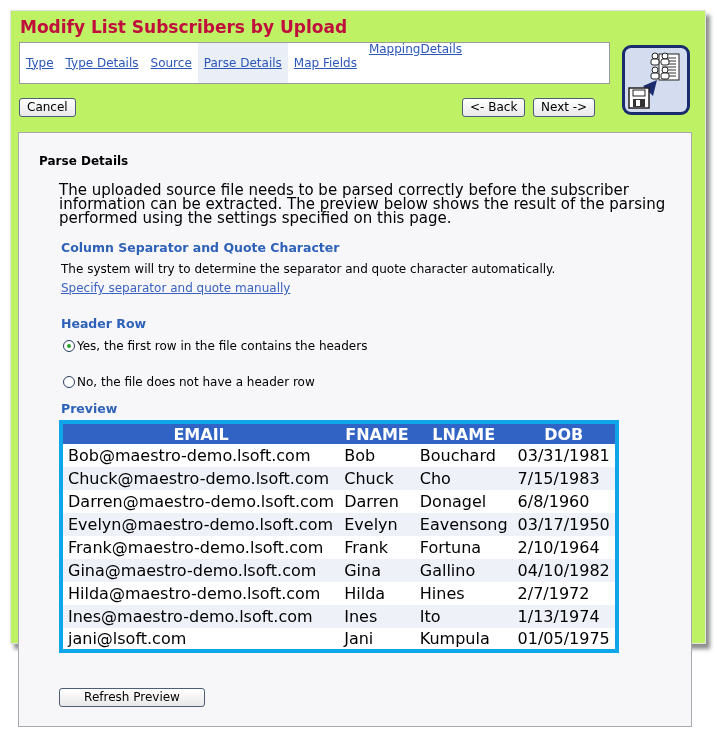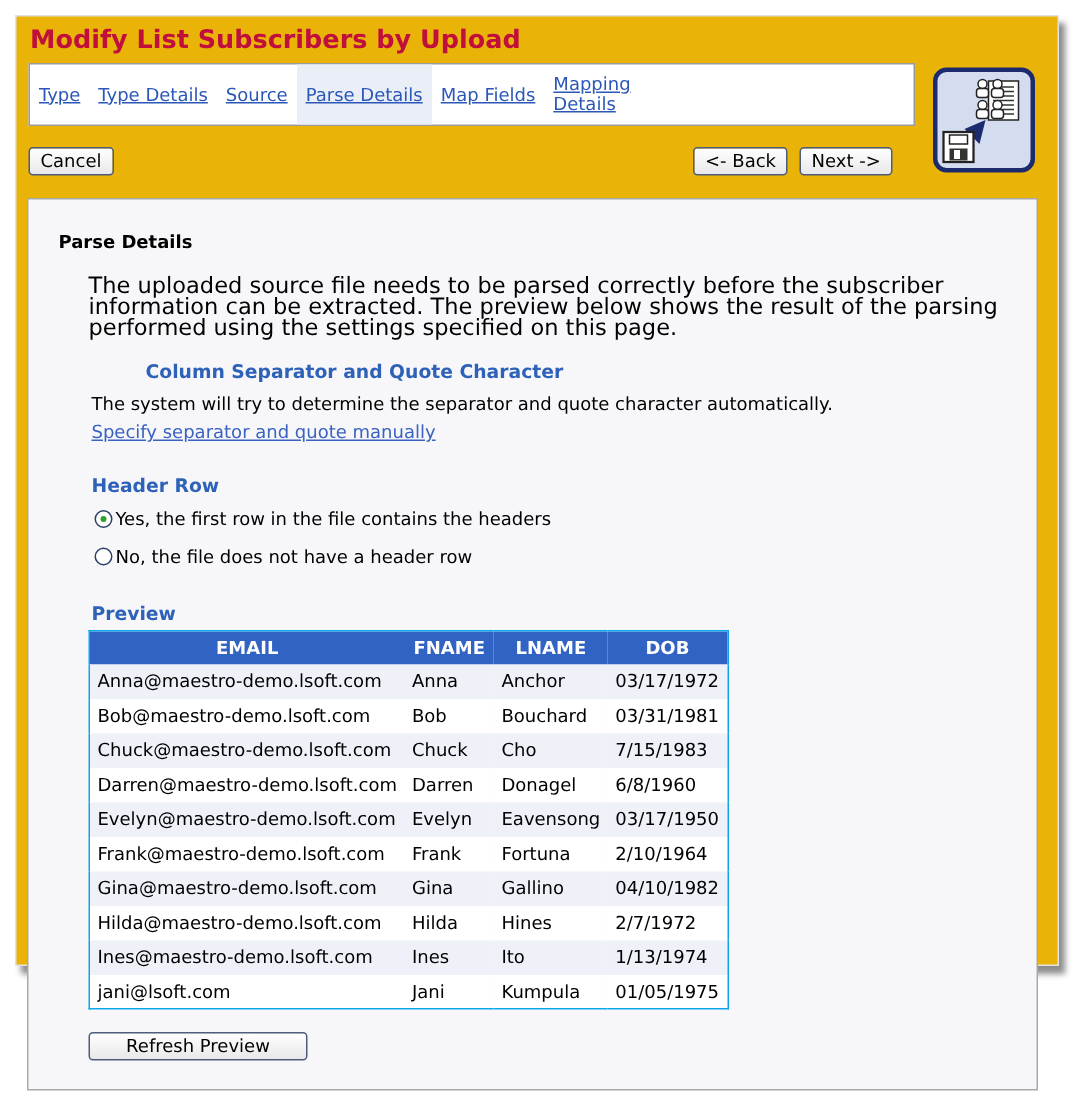--- a/index.html
+++ b/index.html
@@ -4,42 +4,42 @@
 <style>
   * { box-sizing: border-box; }
   html, body { margin: 0; padding: 0; }
   body {
     width: 718px; height: 746px; background: #ffffff;
     font-family: "DejaVu Sans", "Liberation Sans", sans-serif;
     font-size: 12px; color: #000; position: relative; overflow: hidden;
   }
   .outer {
     position: absolute; left: 10px; top: 10px; width: 696px; height: 634px;
-    background: #eab308;
+    background: #bef264;
     border: 1px solid #e2e2e6;
     box-shadow: 4px 5px 4px rgba(0,0,0,0.45);
   }
   .title {
     position: absolute; left: 9px; top: 6px;
     font-size: 17px; font-weight: bold; color: #c00f3c; white-space: nowrap;
   }
   .steps {
     position: absolute; left: 8px; top: 31px; width: 591px; height: 42px;
     border: 1px solid #9a9a9e; background: #ffffff;
     display: flex; align-items: center;
   }
   .step {
     font-size: 12px; color: #2b57b8; text-decoration: underline;
     padding: 0 6px; height: 100%; display: flex; align-items: center;
     line-height: 13px; cursor: pointer;
   }
   .step.first { padding-left: 6px; }
   .step.active { background: #eaeef6; }
   .step.disabled { color: #9aa0ad; cursor: default; }
-  .step.twoline { flex-direction: column; justify-content: center; align-items: flex-start; }
+  .step.twoline { flex-direction: row; justify-content: center; align-items: flex-start; }
   .badge {
     position: absolute; left: 611px; top: 34px; width: 68px; height: 70px;
     border: 3px solid #1c2b6e; border-radius: 9px; background: #d4dcef;
   }
   .btn {
     position: absolute; height: 19px; padding: 0 7px;
     border: 1px solid #4d5d7a; border-radius: 3px;
     background: linear-gradient(#ffffff, #e8e8ea);
     font-family: "DejaVu Sans", "Liberation Sans", sans-serif;
     font-size: 12px; color: #000; line-height: 17px; cursor: pointer;
@@ -62,21 +62,21 @@
   .radio-row { position: absolute; left: 44px; display: flex; align-items: center; font-size: 12px; cursor: pointer; }
   .radio {
     width: 12px; height: 12px; border: 1px solid #2c3e66; border-radius: 50%;
     background: #fff; margin-right: 2px; position: relative;
   }
   .radio.checked::after {
     content: ""; position: absolute; left: 3px; top: 3px; width: 4px; height: 4px; border-radius: 50%; background: #2da12d;
   }
   table.preview {
     position: absolute; left: 40px; top: 287px; border-collapse: collapse;
-    border: 1px solid #0ea5e9; font-size: 12px;
+    border: 4px solid #0ea5e9; font-size: 16px;
   }
   table.preview th {
     background: #3163c5; color: #fff; font-weight: bold; height: 22px; padding: 0 6px; text-align: center;
   }
   table.preview td { height: 23px; padding: 0 5px; white-space: nowrap; }
   table.preview tr.odd td { background: #eef1f8; }
   table.preview tr.even td { background: #ffffff; }
 </style>
 </head>
 <body>
@@ -131,52 +131,46 @@
   </div>
 
   <button class="btn" style="left:8px; top:87px;">Cancel</button>
   <button class="btn" style="left:451px; top:87px;">&lt;- Back</button>
   <button class="btn" style="left:522px; top:87px;">Next -&gt;</button>
 
   <div class="panel">
     <div class="h-parse">Parse Details</div>
     <div class="intro">The uploaded source file needs to be parsed correctly before the subscriber information can be extracted. The preview below shows the result of the parsing performed using the settings specified on this page.</div>
 
-    <div class="sec-title" style="top:107px;margin-left:36px;">Column Separator and Quote Character</div>
+    <div class="sec-title" style="top:107px;">Column Separator and Quote Character</div>
     <div class="text" style="top:129px;">The system will try to determine the separator and quote character automatically.</div>
     <div class="link" style="top:148px;">Specify separator and quote manually</div>
 
     <div class="sec-title" style="top:183px;">Header Row</div>
     <label class="radio-row" style="top:206px;">
       <span class="radio checked"></span>
       <span>Yes, the first row in the file contains the headers</span>
     </label>
-    <label class="radio-row" style="top:231px;justify-content:flex-end;">
+    <label class="radio-row" style="top:242px;justify-content:flex-end;">
       <span class="radio"></span>
       <span>No, the file does not have a header row</span>
     </label>
 
     <div class="sec-title" style="top:268px;">Preview</div>
 
     <table class="preview">
       <thead>
         <tr>
           <th style="width:205px;">EMAIL</th>
           <th>FNAME</th>
           <th>LNAME</th>
           <th style="width:80px;">DOB</th>
         </tr>
       </thead>
       <tbody>
-        <tr class="odd">
-          <td>Anna@maestro-demo.lsoft.com</td>
-          <td>Anna</td>
-          <td>Anchor</td>
-          <td>03/17/1972</td>
-        </tr>
         <tr class="even">
           <td>Bob@maestro-demo.lsoft.com</td>
           <td>Bob</td>
           <td>Bouchard</td>
           <td>03/31/1981</td>
         </tr>
         <tr class="odd">
           <td>Chuck@maestro-demo.lsoft.com</td>
           <td>Chuck</td>
           <td>Cho</td>

